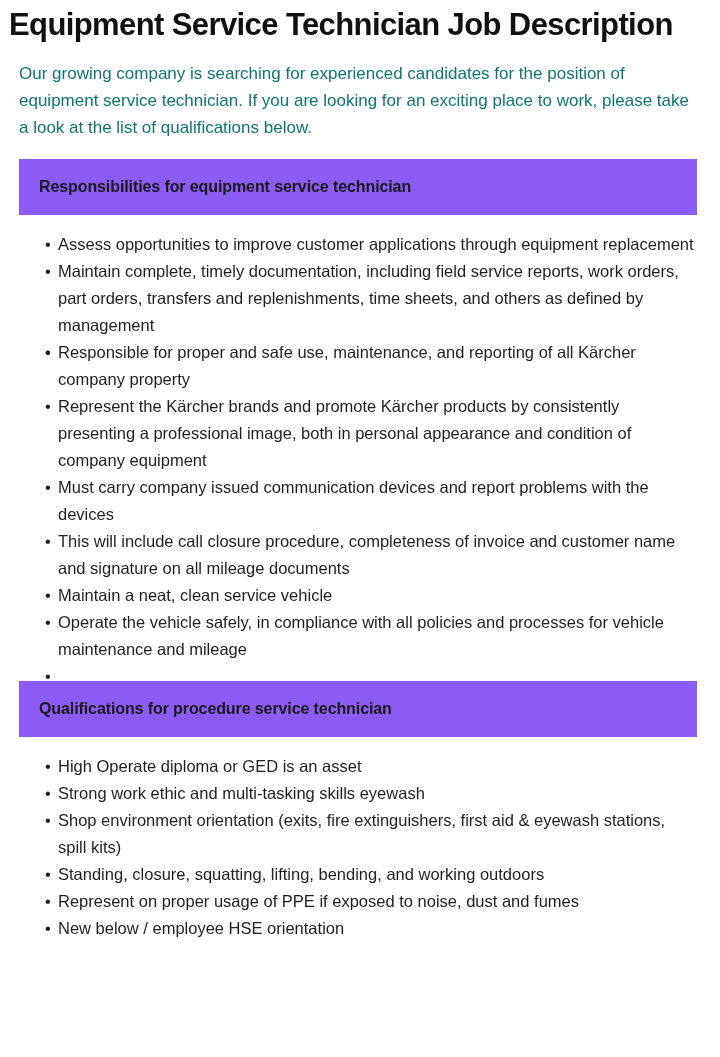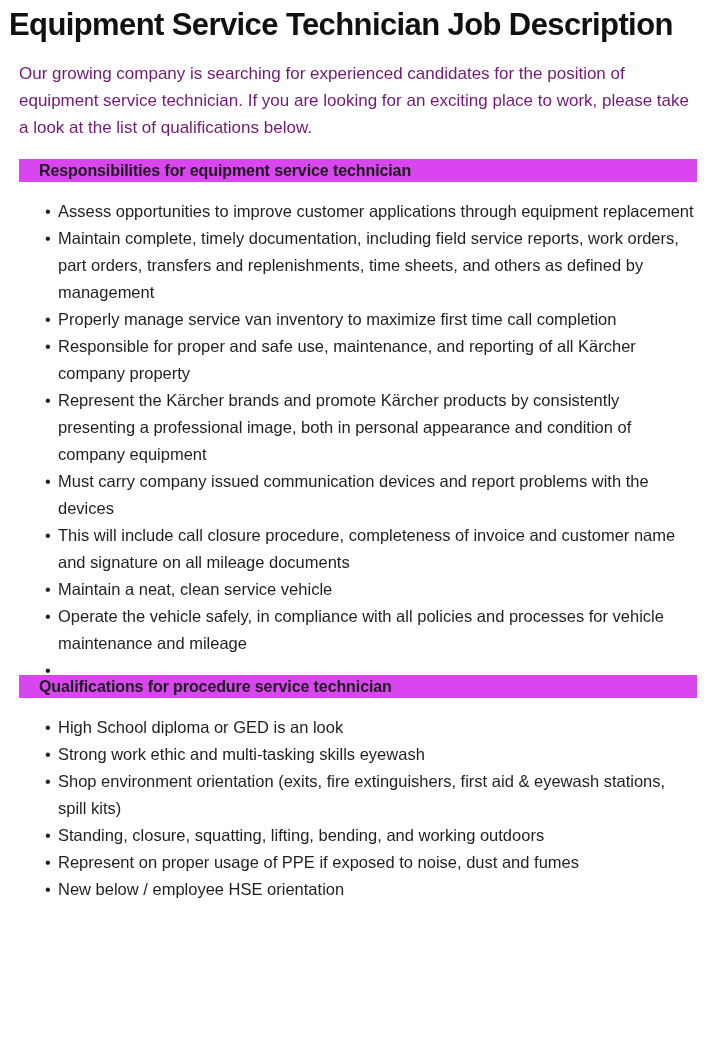--- a/index.html
+++ b/index.html
@@ -32,29 +32,29 @@
     color: #111111;
     white-space: nowrap;
   }
 
   
   .intro {
     margin: 16px 0 0 0;
     padding: 0 30px 0 19px;
     font-size: 17px;
     line-height: 27px;
-    color: #701a75;
+    color: #0f766e;
     font-weight: 400;
   }
 
   
   .section-band {
     margin: 18px 23px 0 19px;
-    background: #d946ef;
-    height: 23px;
+    background: #8b5cf6;
+    height: 56px;
     display: flex;
     align-items: center;
     box-sizing: border-box;
     padding: 0 20px;
   }
   .section-band-title {
     font-size: 16px;
     line-height: 20px;
     font-weight: 700;
     color: #1a1a1a;
@@ -111,21 +111,20 @@
       <li class="bullet-item">
         <span class="bullet-dot">•</span>
         <span>Assess opportunities to improve customer applications through equipment replacement</span>
       </li>
       <li class="bullet-item">
         <span class="bullet-dot">•</span>
         <span>Maintain complete, timely documentation, including field service reports, work orders, part orders, transfers and replenishments, time sheets, and others as defined by management</span>
       </li>
       <li class="bullet-item">
         <span class="bullet-dot">•</span>
-        <span>Properly manage service van inventory to maximize first time call completion</span>
       </li>
       <li class="bullet-item">
         <span class="bullet-dot">•</span>
         <span>Responsible for proper and safe use, maintenance, and reporting of all Kärcher company property</span>
       </li>
       <li class="bullet-item">
         <span class="bullet-dot">•</span>
         <span>Represent the Kärcher brands and promote Kärcher products by consistently presenting a professional image, both in personal appearance and condition of company equipment</span>
       </li>
       <li class="bullet-item">
@@ -150,21 +149,21 @@
     </ul>
   </div>
 
   <div class="section-block qualifications">
     <div class="section-band">
       <span class="section-band-title">Qualifications for procedure service technician</span>
     </div>
     <ul class="bullet-list">
       <li class="bullet-item">
         <span class="bullet-dot">•</span>
-        <span>High School diploma or GED is an look</span>
+        <span>High Operate diploma or GED is an asset</span>
       </li>
       <li class="bullet-item">
         <span class="bullet-dot">•</span>
         <span>Strong work ethic and multi-tasking skills eyewash</span>
       </li>
       <li class="bullet-item">
         <span class="bullet-dot">•</span>
         <span>Shop environment orientation (exits, fire extinguishers, first aid &amp; eyewash stations, spill kits)</span>
       </li>
       <li class="bullet-item">

